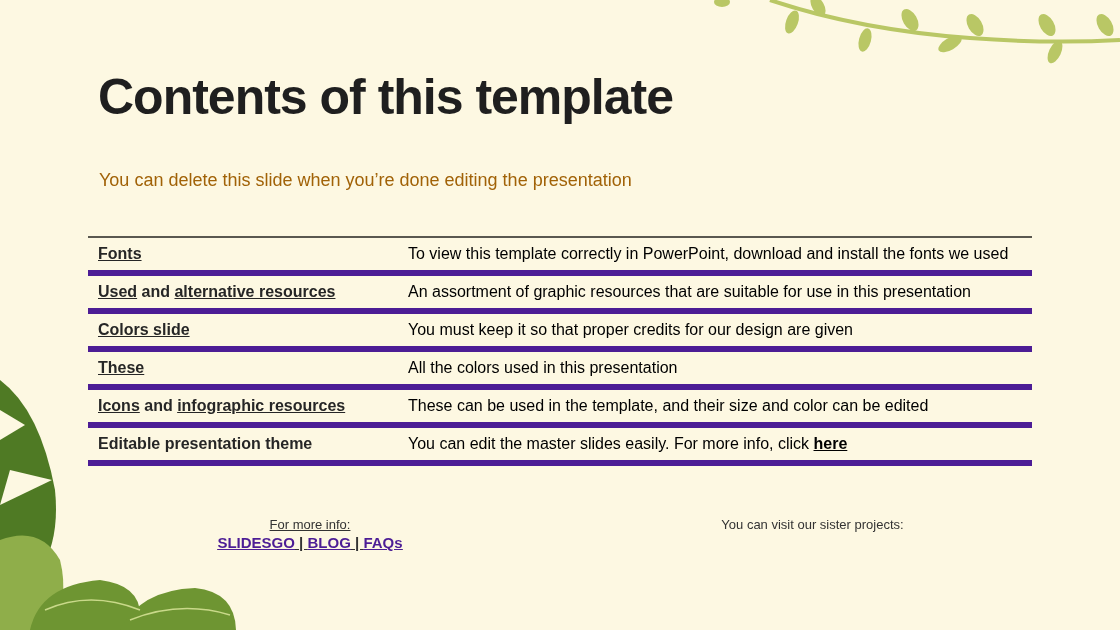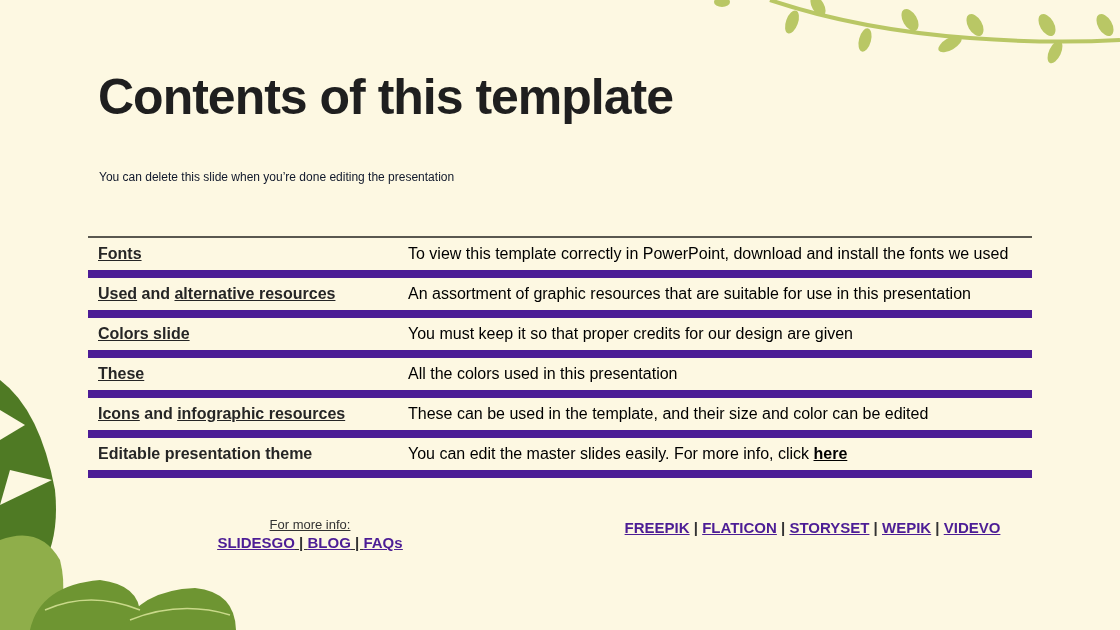--- a/index.html
+++ b/index.html
@@ -1,20 +1,20 @@
 <!DOCTYPE html>
 <html><head>
 <meta charset="utf-8">
 <style>
   html,body{margin:0;padding:0;}
   body{width:1120px;height:630px;overflow:hidden;background:#fdf8e2;position:relative;font-family:"Liberation Sans",sans-serif;color:#262626;}
   .title{position:absolute;left:98px;top:68px;font-family:Liberation Sans, sans-serif;font-weight:bold;font-size:50px;letter-spacing:-1px;color:#1f1f1f;margin:0;}
-  .subtitle{position:absolute;left:99px;top:170px;font-size:12px;color:#0f172a;}
+  .subtitle{position:absolute;left:99px;top:170px;font-size:18px;color:#a16207;}
   table{position:absolute;left:88px;top:236px;width:944px;border-collapse:collapse;}
-  td{border-top:2px solid #5a5850;border-bottom:8px solid #4c1d95;height:32px;padding:0 10px;font-size:16px;vertical-align:middle;}
+  td{border-top:2px solid #5a5850;border-bottom:6px solid #4c1d95;height:32px;padding:0 10px;font-size:16px;vertical-align:middle;}
   td.k{width:290px;font-weight:bold;color:#262626;}
   td.v{color:#000000;}
   .u{text-decoration:underline;}
   .foot{position:absolute;text-align:center;font-size:13px;color:#333;}
   .foot .links{font-size:15px;font-weight:bold;margin-top:2px;}
   .foot .links span.u{color:#4c1d95;}
   .deco{position:absolute;}
 </style>
 </head>
 <body>
@@ -76,14 +76,14 @@
         <td class="v">You can edit the master slides easily. For more info, click <span class="u" style="font-weight: bold;">here</span></td>
       </tr>
     </tbody>
 </table>
 
 <div class="foot" style="left:200px;top:517px;width:220px;text-decoration:underline;">
   <div>For more info:</div>
   <div class="links" id="left-links"><span class="u">SLIDESGO</span> | <span class="u">BLOG</span> | <span class="u">FAQs</span></div>
 </div>
 <div class="foot" style="left:600px;top:517px;width:425px;">
-  <div class="links" id="right-links"><span class="u">FREEPIK</span> | <span class="u">FLATICON</span> | <span class="u">STORYSET</span> | <span class="u">WEPIK</span> | <span class="u">VIDEVO</span></div>
+  <div>You can visit our sister projects:</div>
 </div>
 
 </body></html>

